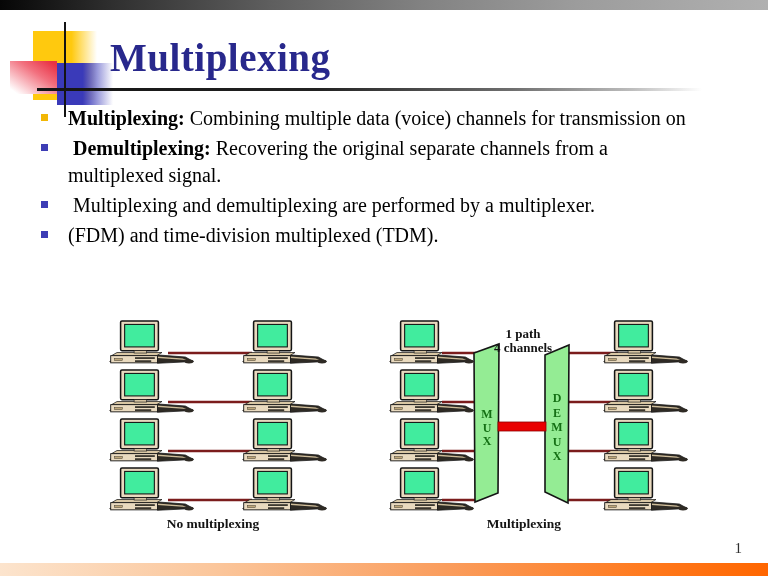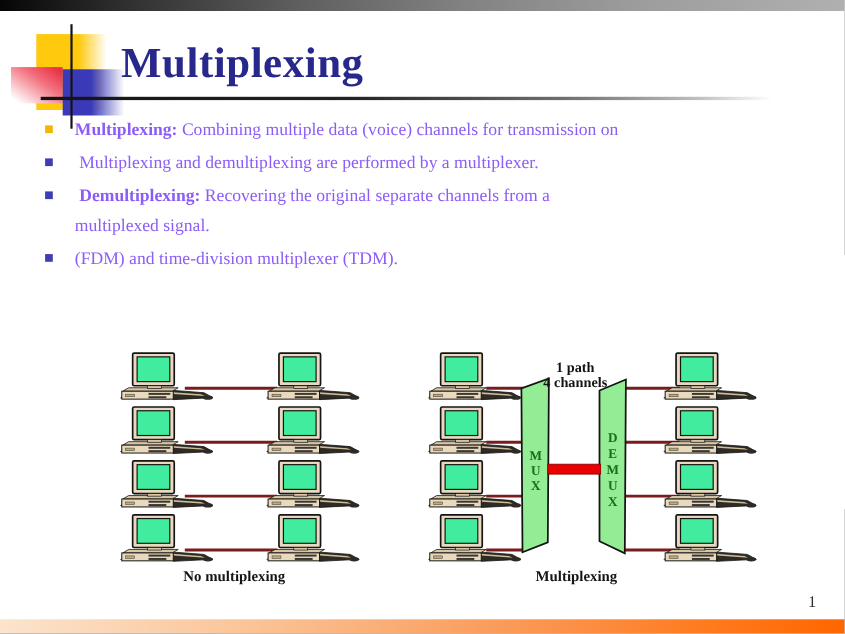--- a/index.html
+++ b/index.html
@@ -31,21 +31,21 @@
   .title-rule{
     position:absolute;left:37px;top:88px;width:700px;height:3px;
     background:linear-gradient(90deg,#141414 0%,#222222 40%,#6f6f6f 68%,#bdbdbd 85%,rgba(220,220,220,0) 95%);
   }
   .page-title{
     position:absolute;left:110px;top:37px;margin:0;
     font-size:39px;font-weight:700;color:#28288c;line-height:1.1;letter-spacing:0.5px;
   }
   .bullets{position:absolute;left:40px;top:105px;width:714px;}
   .bullet-item{position:relative;padding-left:28px;margin-bottom:3px;
-    font-size:16px;line-height:27px;color:#8b5cf6;}
+    font-size:20px;line-height:27px;color:#000000;}
   .bullet-marker{position:absolute;left:1px;top:9px;width:7px;height:7px;}
   .bullet-line{white-space:pre-wrap;}
   .bullet-line b{font-weight:700;}
   .diagram{position:absolute;}
   .page-number{position:absolute;right:26px;bottom:19px;font-size:15px;color:#2e2e2e;}
 </style>
 </head>
 <body>
 
 <div class="slide">
@@ -59,30 +59,30 @@
 
   <h1 class="page-title">Multiplexing</h1>
 
   <div class="bullets" id="bullets">
       <div class="bullet-item">
         <span class="bullet-marker" style="background: rgb(242, 183, 5);"></span>
         <div class="bullet-line"><b>Multiplexing:</b> Combining multiple data (voice) channels for transmission on</div>
       </div>
       <div class="bullet-item">
         <span class="bullet-marker" style="background: rgb(61, 61, 181);"></span>
-        <div class="bullet-line"> Multiplexing and demultiplexing are performed by a multiplexer.</div>
-      </div>
-      <div class="bullet-item">
-        <span class="bullet-marker" style="background: rgb(61, 61, 181);"></span>
         <div class="bullet-line"><b> Demultiplexing:</b> Recovering the original separate channels from a</div>
         <div class="bullet-line">multiplexed signal.</div>
       </div>
       <div class="bullet-item">
         <span class="bullet-marker" style="background: rgb(61, 61, 181);"></span>
-        <div class="bullet-line">(FDM) and time-division multiplexer (TDM).</div>
+        <div class="bullet-line"> Multiplexing and demultiplexing are performed by a multiplexer.</div>
+      </div>
+      <div class="bullet-item">
+        <span class="bullet-marker" style="background: rgb(61, 61, 181);"></span>
+        <div class="bullet-line">(FDM) and time-division multiplexed (TDM).</div>
       </div>
     </div>
 
   <svg id="diagram-left" class="diagram" style="left:100px;top:312px" width="240" height="225" viewBox="0 0 240 225">
       <line x1="68" y1="41" x2="152" y2="41" stroke="#7b1c1c" stroke-width="2.6"></line>
       <g transform="translate(8,9) scale(0.9)">
         <polygon points="46,37 86,40 95,45 55,47" fill="#2e2a24" stroke="#141414" stroke-width="0.8"></polygon>
         <polygon points="51,39.2 83,41.6 87,43.3 55,41.2" fill="#cfbd9a"></polygon>
         <ellipse cx="90" cy="45" rx="5" ry="2.1" fill="#2e2a24"></ellipse>
         <polygon points="1,45.5 6.5,41 56,41 51,46.5" fill="#35302a"></polygon>

